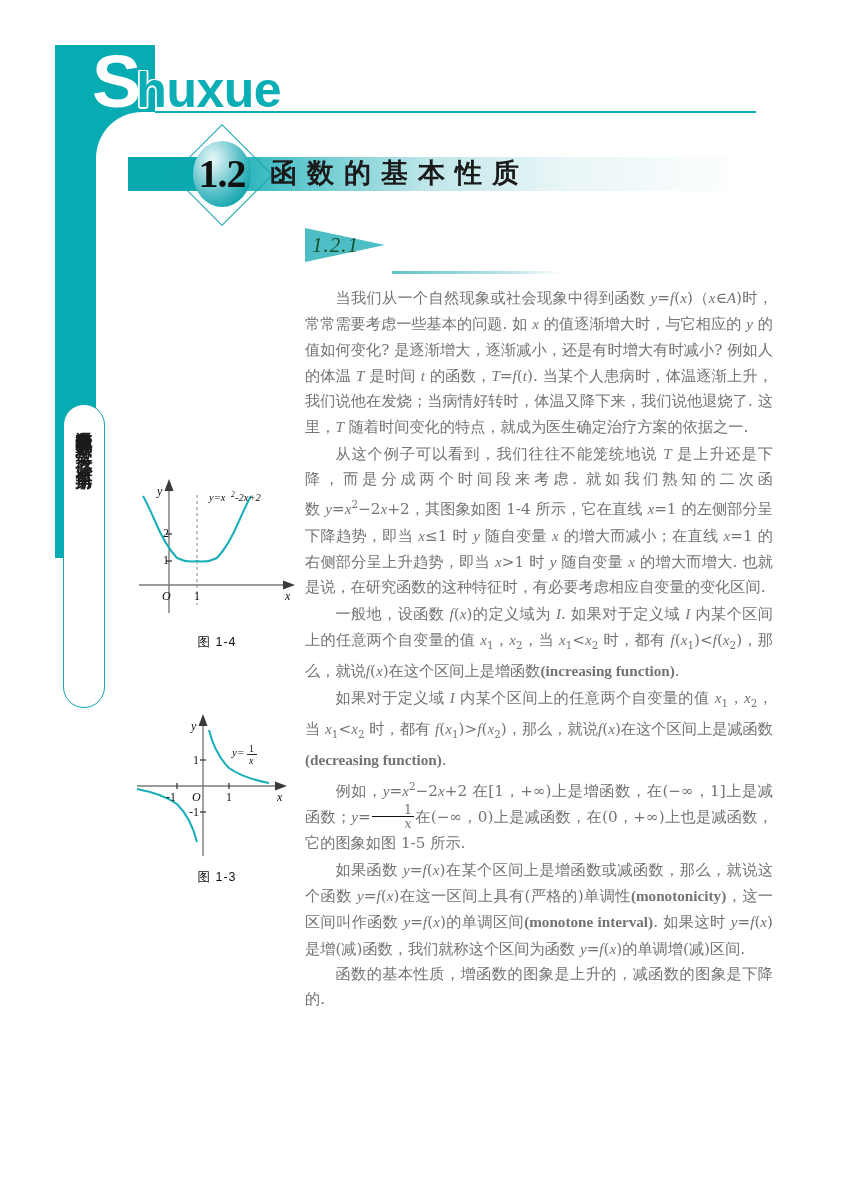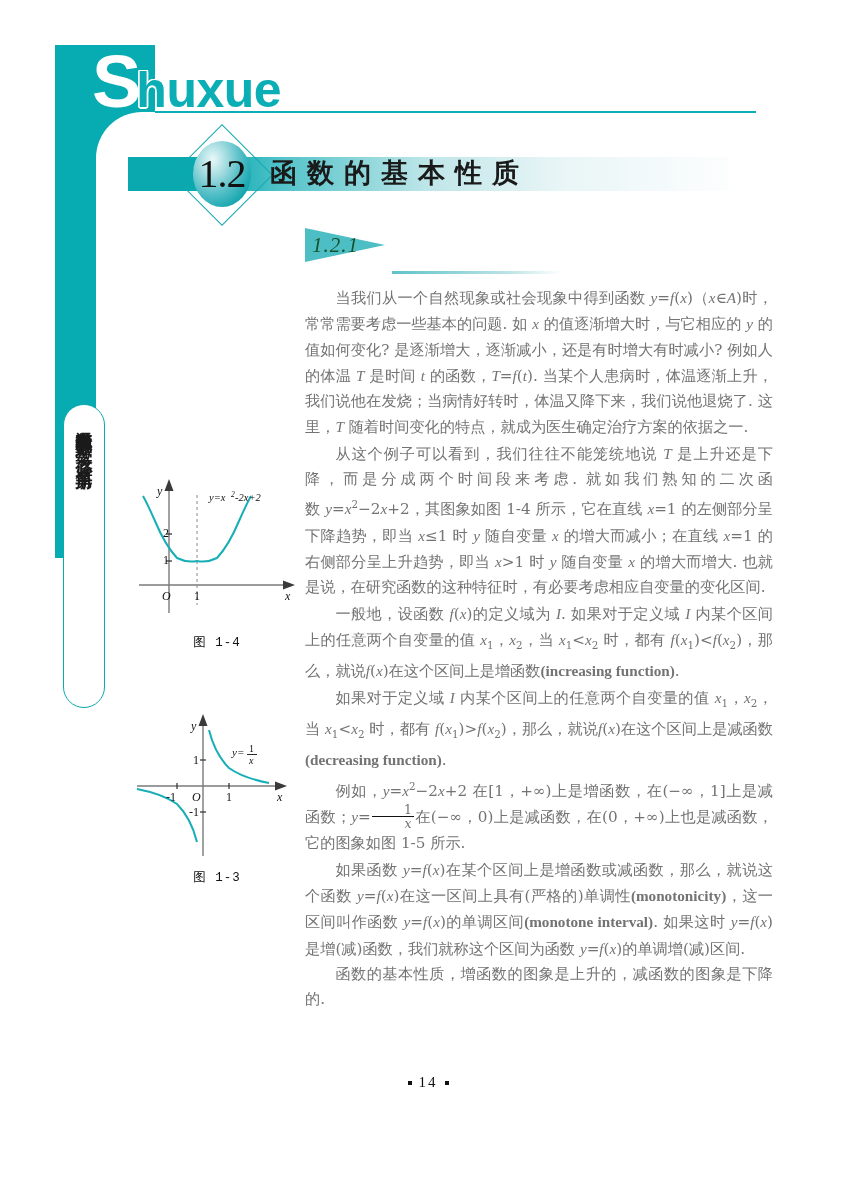--- a/index.html
+++ b/index.html
@@ -123,21 +123,21 @@
         #EAF8F9 0%, #A8DEE2 24%, #53BEC6 52%, #13A5AE 78%, #0B959E 100%);
     z-index: 5;
   }
   .title-num {
     position: absolute;
     left: 193px;
     top: 150px;
     width: 58px;
     text-align: center;
     font-family: "Liberation Serif", serif;
-    font-weight: normal;
+    font-weight: bold;
     font-size: 40px;
     color: #111111;
     z-index: 6;
     letter-spacing: -1px;
   }
   .title-text {
     position: absolute;
     left: 270px;
     top: 155px;
     font-family: "DejaVu Serif", serif;
@@ -263,21 +263,21 @@
 
   
   .figure {
     position: absolute;
     z-index: 4;
   }
   #fig14 { left: 133px; top: 473px; }
   #fig15 { left: 133px; top: 708px; }
   .fig-caption {
     text-align: center;
-    font-family: Liberation Mono, monospace;
+    font-family: Liberation Sans, sans-serif;
     font-size: 12.5px;
     color: #111;
     margin-top: 2px;
     letter-spacing: 1px;
   }
 
   
   .page-num {
     position: absolute;
     left: 0;
@@ -400,17 +400,14 @@
 
     <p>如果对于定义域&nbsp;<span class="mi">I</span>&nbsp;内某个区间上的任意两个自变量的值&nbsp;<span class="mi">x</span><sub>1</sub>，<span class="mi">x</span><sub>2</sub>，当&nbsp;<span class="mi">x</span><sub>1</sub>&lt;<span class="mi">x</span><sub>2</sub>&nbsp;时，都有&nbsp;<span class="mi">f</span>(<span class="mi">x</span><sub>1</sub>)&gt;<span class="mi">f</span>(<span class="mi">x</span><sub>2</sub>)，那么，就说<span class="mi">f</span>(<span class="mi">x</span>)在这个区间上是减函数<span class="eng">(decreasing function)</span>.</p>
 
     <p>例如，<span class="mi">y</span>=<span class="mi">x</span><sup>2</sup>−2<span class="mi">x</span>+2 在[1，+∞)上是增函数，在(−∞，1]上是减函数；<span class="mi">y</span>=<span class="frac"><span class="num">1</span><span class="den">x</span></span>在(−∞，0)上是减函数，在(0，+∞)上也是减函数，它的图象如图 1-5 所示.</p>
 
     <p>如果函数&nbsp;<span class="mi">y</span>=<span class="mi">f</span>(<span class="mi">x</span>)在某个区间上是增函数或减函数，那么，就说这个函数&nbsp;<span class="mi">y</span>=<span class="mi">f</span>(<span class="mi">x</span>)在这一区间上具有(严格的)单调性<span class="eng">(monotonicity)</span>，这一区间叫作函数&nbsp;<span class="mi">y</span>=<span class="mi">f</span>(<span class="mi">x</span>)的单调区间<span class="eng">(monotone interval)</span>. 如果这时&nbsp;<span class="mi">y</span>=<span class="mi">f</span>(<span class="mi">x</span>)是增(减)函数，我们就称这个区间为函数&nbsp;<span class="mi">y</span>=<span class="mi">f</span>(<span class="mi">x</span>)的单调增(减)区间.</p>
 
     <p>函数的基本性质，增函数的图象是上升的，减函数的图象是下降的.</p>
   </div>
 
-  <div class="page-num">
-    <span class="dot"></span><span>14</span><span class="dot"></span>
-  </div>
 
 </div>
 
 </body></html>

